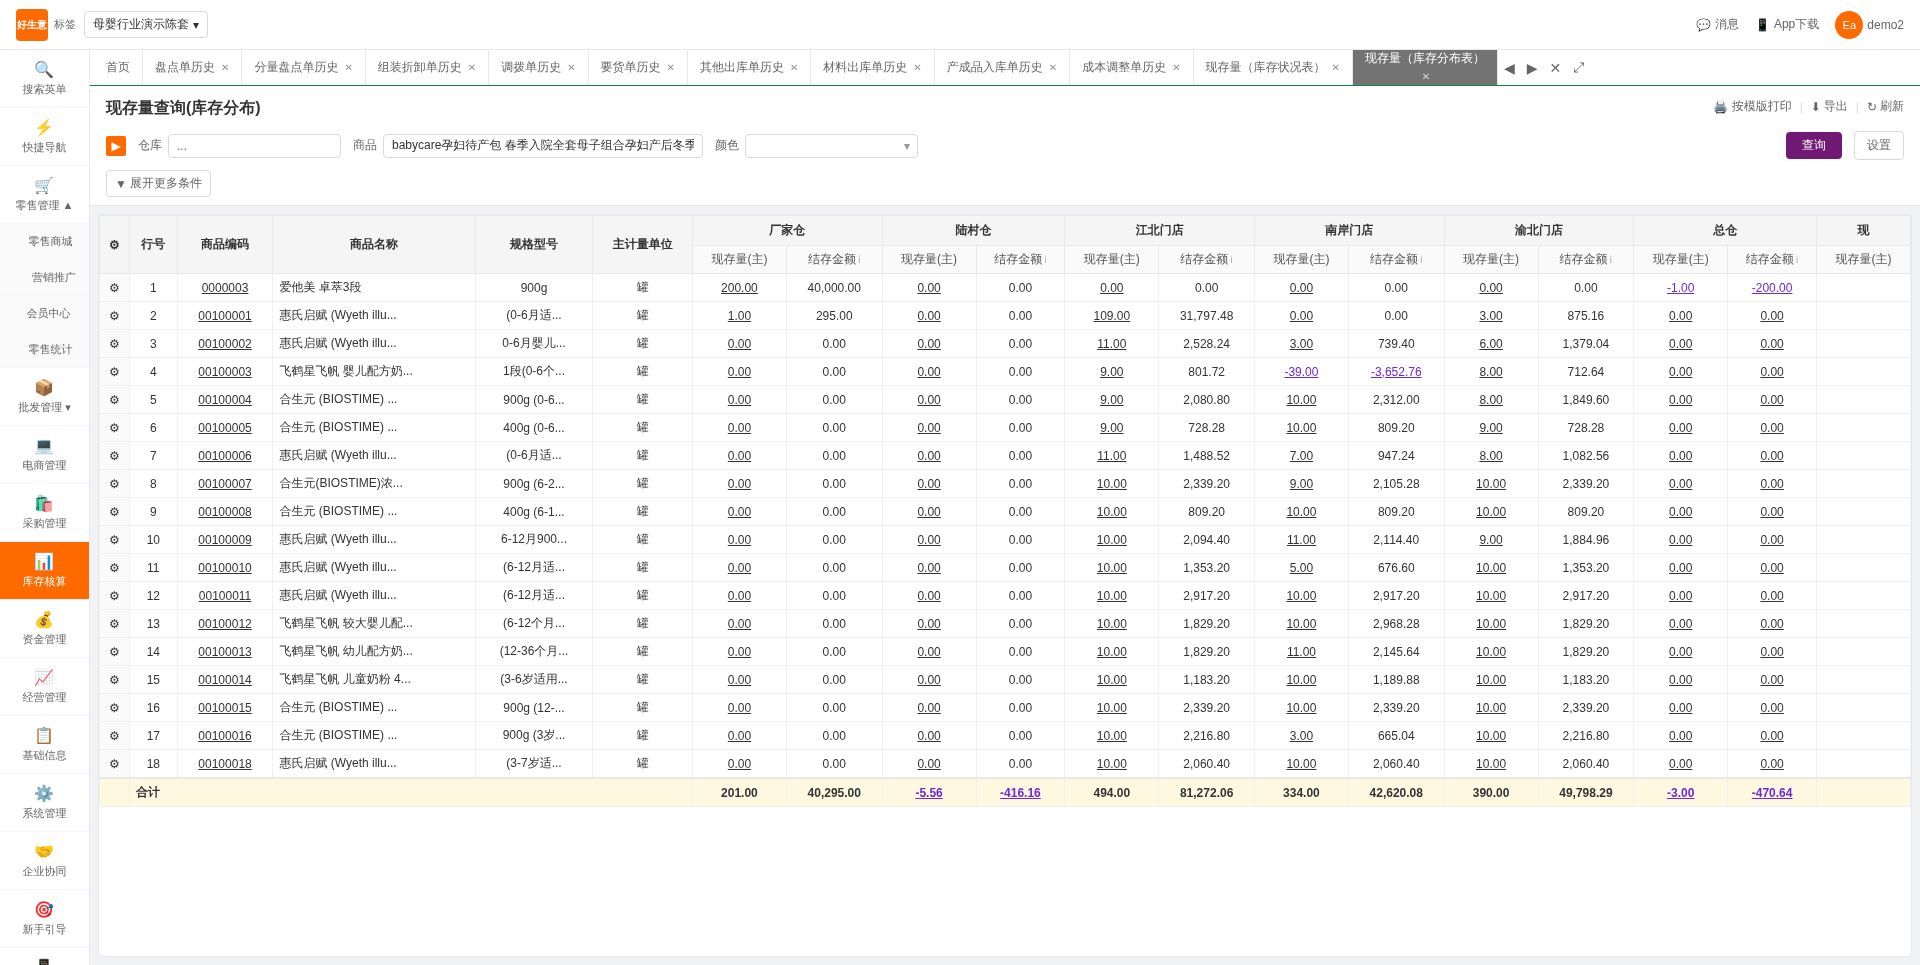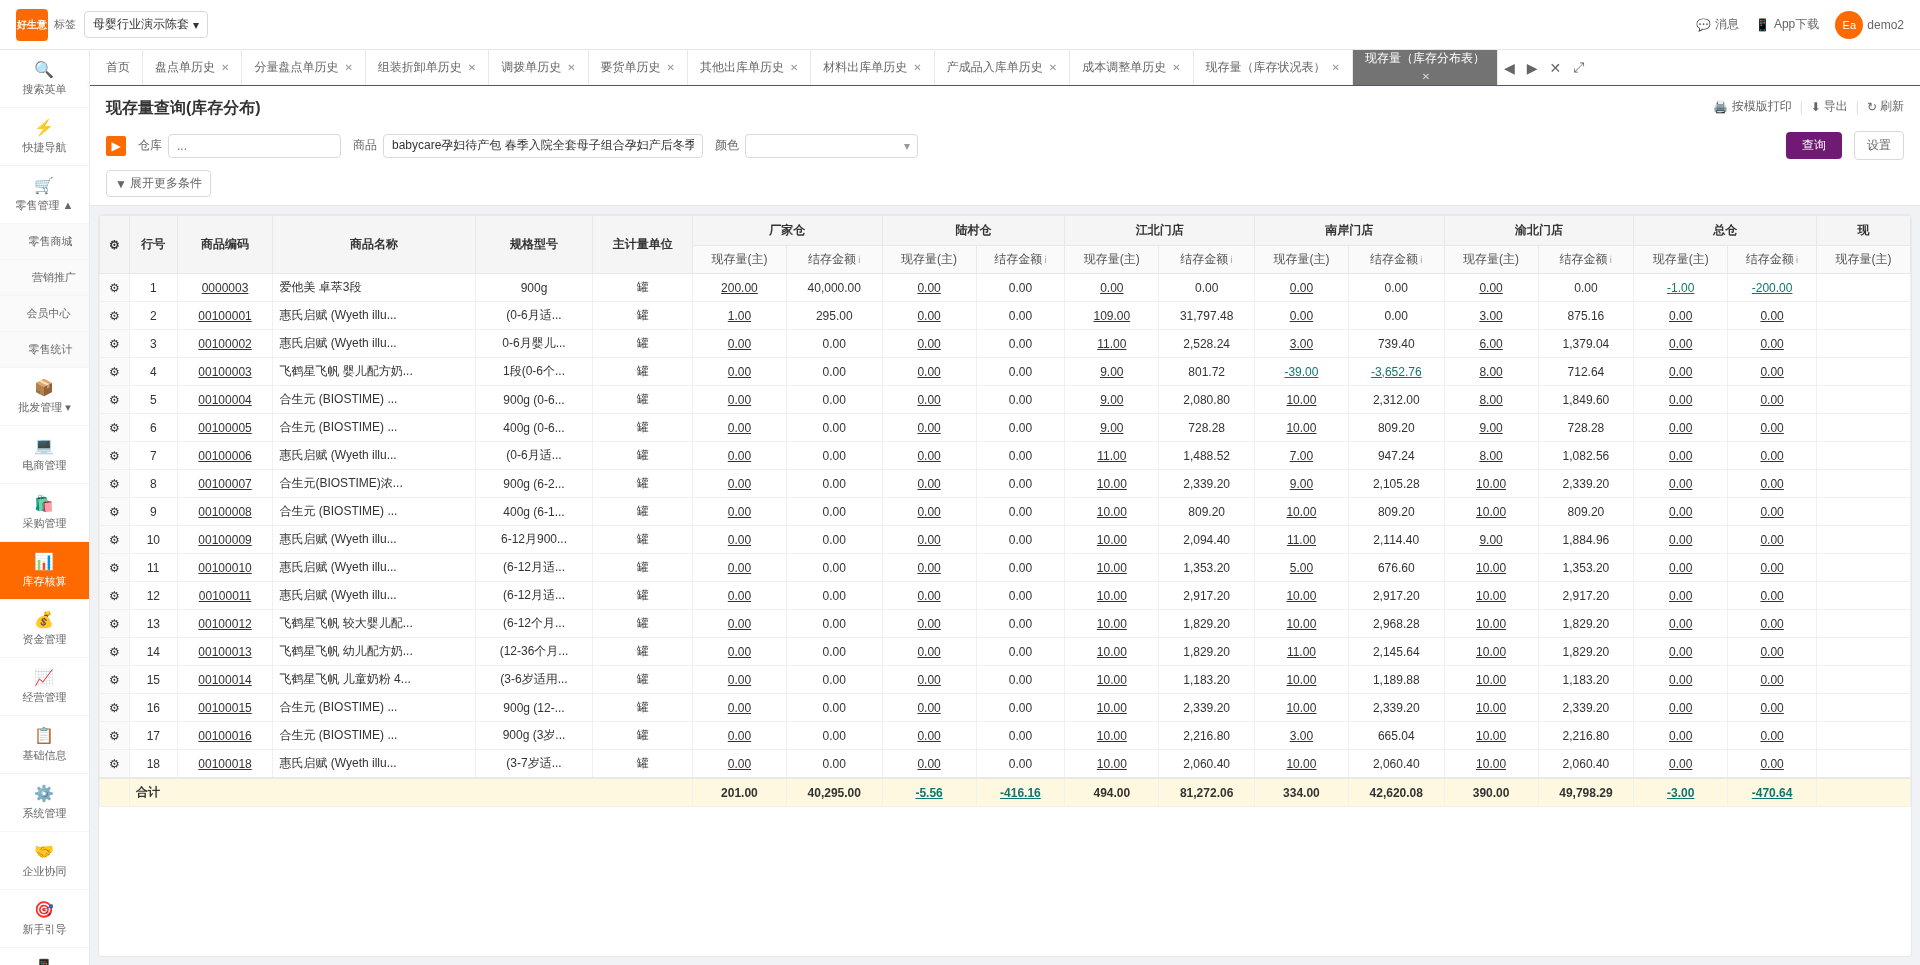--- a/index.html
+++ b/index.html
@@ -201,21 +201,21 @@
       white-space: nowrap;
     }
     td {
       border: 1px solid #f0f0f0;
       padding: 5px 6px;
       text-align: center;
       white-space: nowrap;
       color: #333;
     }
     .td-num { text-decoration: underline; color: #333; }
-    .td-neg { color: #0f766e; text-decoration: underline; }
+    .td-neg { color: #6d28d9; text-decoration: underline; }
     .td-left { text-align: left; }
     .footer-row td { background: #fff8e1; font-weight: bold; border-top: 2px solid #e8e8e8; }
     .expand-arrow {
       display: inline-block;
       width: 20px; height: 20px;
       background: #ff6a00;
       color: #fff;
       text-align: center;
       line-height: 20px;
       border-radius: 2px;

